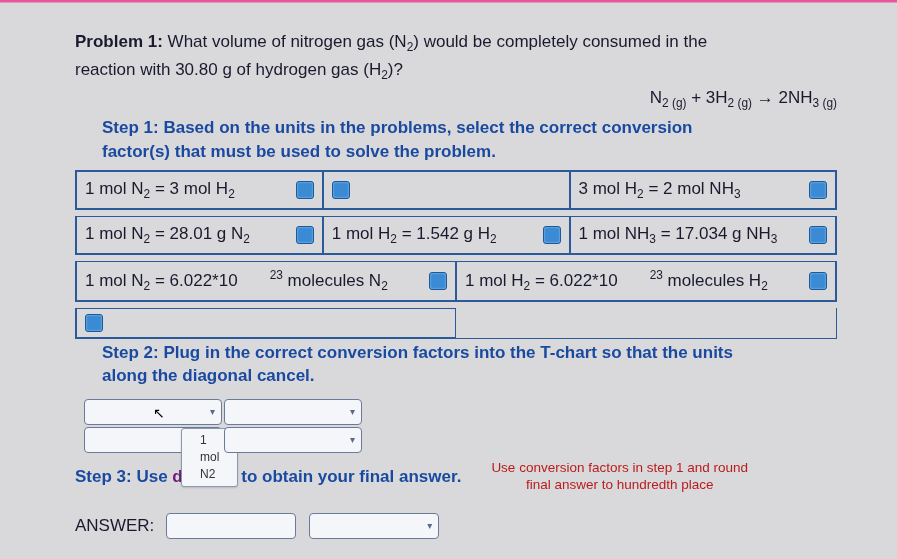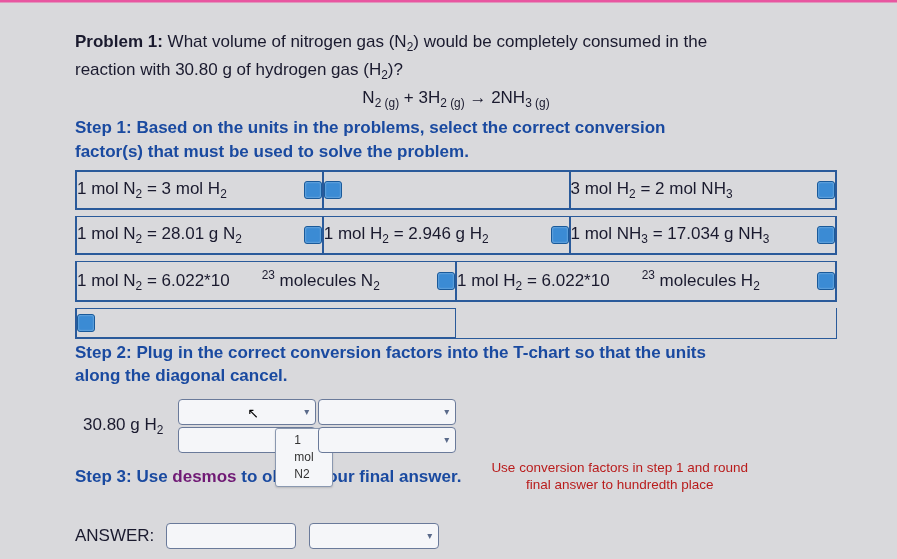--- a/index.html
+++ b/index.html
@@ -10,29 +10,29 @@
       background: linear-gradient(to bottom, #e856a0 0%, #e856a0 2px, #d9d9dc 3px, #d9d9dc 100%);
       position: relative;
     }
     .page {
       padding: 30px 60px 20px 75px;
       color: #1a1a2e;
       font-size: 17px;
       line-height: 1.4;
     }
     .problem-line { margin-bottom: 2px; }
-    .equation { text-align: center; margin: 2px 0 4px; font-weight: 400; }
-    .step-heading { color: #1a4aa0; font-weight: bold; margin-top: 2px; }
+    .equation { text-align: right; margin: 2px 0 4px; font-weight: 400; }
+    .step-heading { color: #1a4aa0; font-weight: bold; margin-top: 2px; margin-left: 27px; }
     .step-heading-inline { color: #1a4aa0; font-weight: bold; }
     sub { font-size: 0.7em; vertical-align: sub; }
     sup { font-size: 0.7em; vertical-align: super; margin-left: 32px; }
     .tbl { display: grid; border: 1.5px solid #2a5a9a; margin-top: 6px; }
     .row3 { grid-template-columns: 1fr 1fr 1.08fr; }
     .row2 { grid-template-columns: 1fr 1fr; }
-    .cell { border: 0.75px solid #2a5a9a; padding: 5px 0; display: flex; align-items: center; justify-content: space-between; gap: 6px; }
+    .cell { border: 0.75px solid #2a5a9a; padding: 5px 8px; display: flex; align-items: center; justify-content: space-between; gap: 6px; }
     .checkbox {
       width: 18px; height: 18px; flex: 0 0 18px;
       background: #3b8bd4;
       border: 1px solid #1a5a9a;
       border-radius: 3px;
       box-shadow: inset 0 0 2px rgba(255,255,255,0.6);
     }
     .step2 { margin-top: 2px; }
     .tchart-wrap { display: flex; align-items: center; gap: 14px; margin: 10px 0 6px 8px; }
     .tchart-label { font-weight: 400; white-space: nowrap; }
@@ -57,21 +57,21 @@
       position: absolute; left: 96px; top: 0;
       background: #f5f6f9; border: 1px solid #8a98b0; border-radius: 3px;
       font-size: 12px; padding: 3px 18px; color: #333;
       box-shadow: 0 1px 2px rgba(0,0,0,0.15);
     }
     .step3-row { display: flex; align-items: center; gap: 30px; margin-top: 6px; }
     .hintbox {
       font-size: 13.5px; color: #b91c1c;
       text-align: center; max-width: 310px; line-height: 1.25;
     }
-    .answer-row { display: flex; align-items: center; gap: 12px; margin-top: 28px; }
+    .answer-row { display: flex; align-items: center; gap: 12px; margin-top: 18px; }
     .textinput {
       border: 1px solid #6a7a9a; border-radius: 4px;
       background: #f5f6f9; height: 26px; width: 130px;
     }
     .b { font-weight: bold; }
     .desmos { color: #701a75; }
   </style>
 </head>
 <body>
 
@@ -106,21 +106,21 @@
           <span><span>3 mol H</span><sub>2</sub><span> = 2 mol NH</span><sub>3</sub></span>
           <span class="checkbox"></span>
         </div>
     </div>
     <div class="tbl row3" style="border-top:none">
       <div class="cell">
           <span><span>1 mol N</span><sub>2</sub><span> = 28.01 g N</span><sub>2</sub></span>
           <span class="checkbox"></span>
         </div>
       <div class="cell">
-          <span><span>1 mol H</span><sub>2</sub><span> = 2.946 g H</span><sub>2</sub></span>
+          <span><span>1 mol H</span><sub>2</sub><span> = 1.542 g H</span><sub>2</sub></span>
           <span class="checkbox"></span>
         </div>
       <div class="cell">
           <span><span>1 mol NH</span><sub>3</sub><span> = 17.034 g NH</span><sub>3</sub></span>
           <span class="checkbox"></span>
         </div>
     </div>
     <div class="tbl row2" style="border-top:none">
       <div class="cell">
           <span><span>1 mol N</span><sub>2</sub><span> = 6.022*10</span><sup>23</sup><span> molecules N</span><sub>2</sub></span>
@@ -137,21 +137,20 @@
         </div>
     </div>
   </div>
 
   <div class="step-heading step2">
     <span>Step 2: Plug in the correct conversion factors into the T-chart so that the units</span><br>
     <span>along the diagonal cancel.</span>
   </div>
 
   <div class="tchart-wrap">
-    <div class="tchart-label"><span>30.80 g H</span><sub>2</sub></div>
     <div class="tchart">
       <div class="dropdown" style="position:relative">
           <span class="val"></span>
           <span class="cursor">↖</span>
           <span class="chev">▾</span>
         </div>
       <div class="dropdown">
           <span class="val"></span>
           <span class="chev">▾</span>
         </div>

